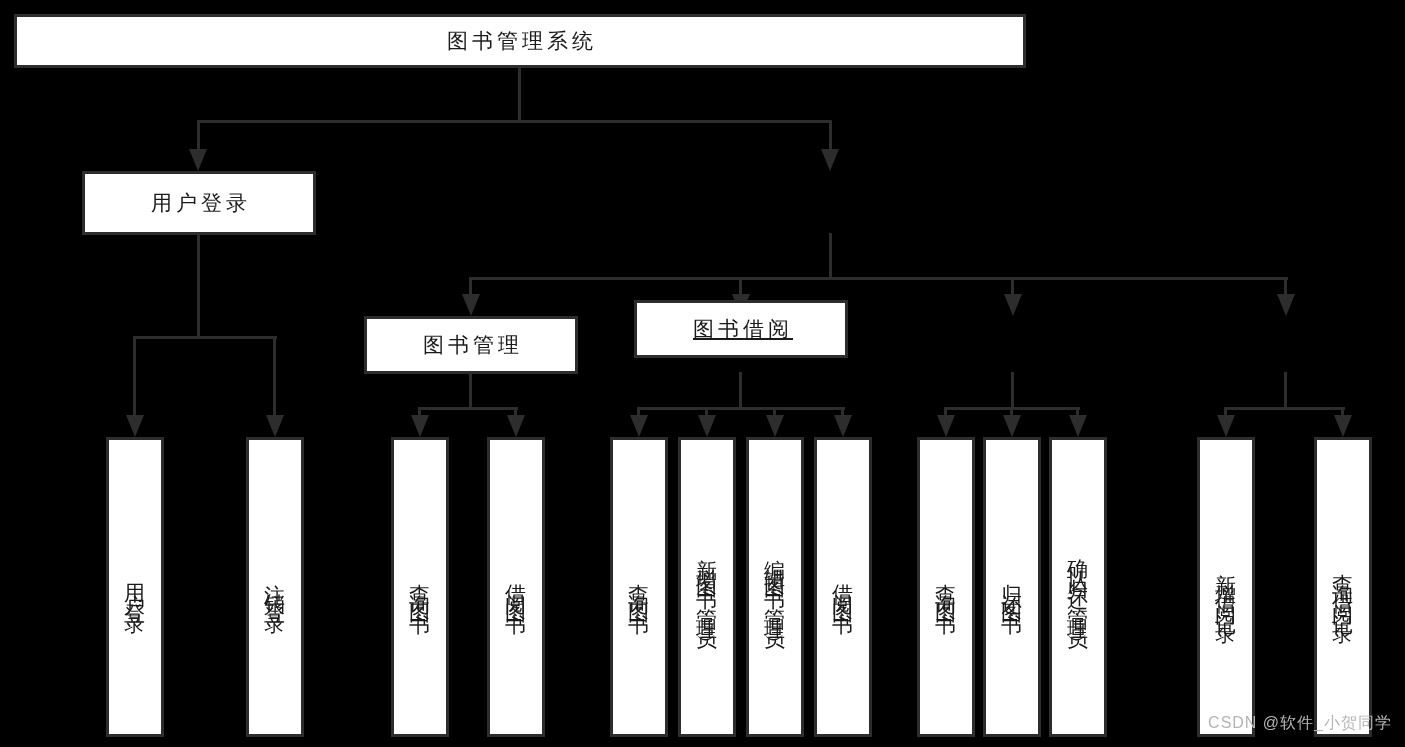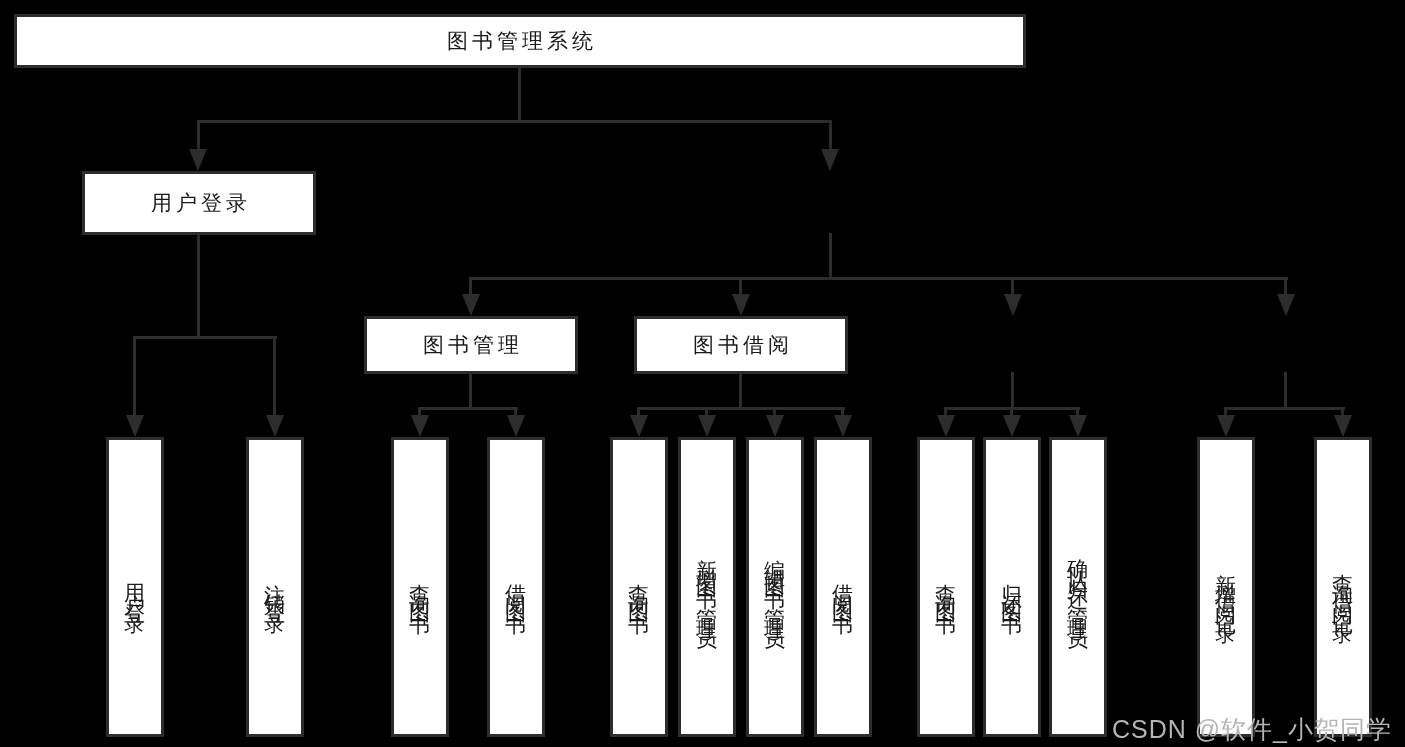--- a/index.html
+++ b/index.html
@@ -47,21 +47,21 @@
     width: 0;
     height: 0;
     border-left: 9px solid transparent;
     border-right: 9px solid transparent;
     border-top: 22px solid #2d2d2d;
   }
   .watermark {
     position: absolute;
     top: 713px;
     right: 13px;
-    font-size: 25px;
+    font-size: 16px;
     color: #b5b5b5;
     letter-spacing: 1px;
     white-space: nowrap;
   }
 </style>
 </head>
 <body>
 
 <div class="stage">
 
@@ -94,21 +94,21 @@
   <div class="vline" style="left:739px; top:277px; height:22px;"></div>
   <div class="arrow" style="left:732px; top:294px;"></div>
   <div class="vline" style="left:1011px; top:277px; height:22px;"></div>
   <div class="arrow" style="left:1004px; top:294px;"></div>
   <div class="vline" style="left:1284px; top:277px; height:22px;"></div>
   <div class="arrow" style="left:1277px; top:294px;"></div>
 
   <div class="box" style="left:364px; top:316px; width:214px; height:58px;">
     <span>图书管理</span>
   </div>
-  <div class="box" style="left:634px; top:316px; width:214px; height:58px;">
+  <div class="box" style="left:634px; top:300px; width:214px; height:58px;text-decoration:underline;">
     <span>图书借阅</span>
   </div>
 
   <div class="vline" style="left:469px; top:372px; height:38px;"></div>
   <div class="hline" style="left:419px; top:407px; width:99px;"></div>
   <div class="vline" style="left:418px; top:407px; height:12px;"></div>
   <div class="arrow" style="left:411px; top:415px;"></div>
   <div class="vline" style="left:514px; top:407px; height:12px;"></div>
   <div class="arrow" style="left:507px; top:415px;"></div>
 

